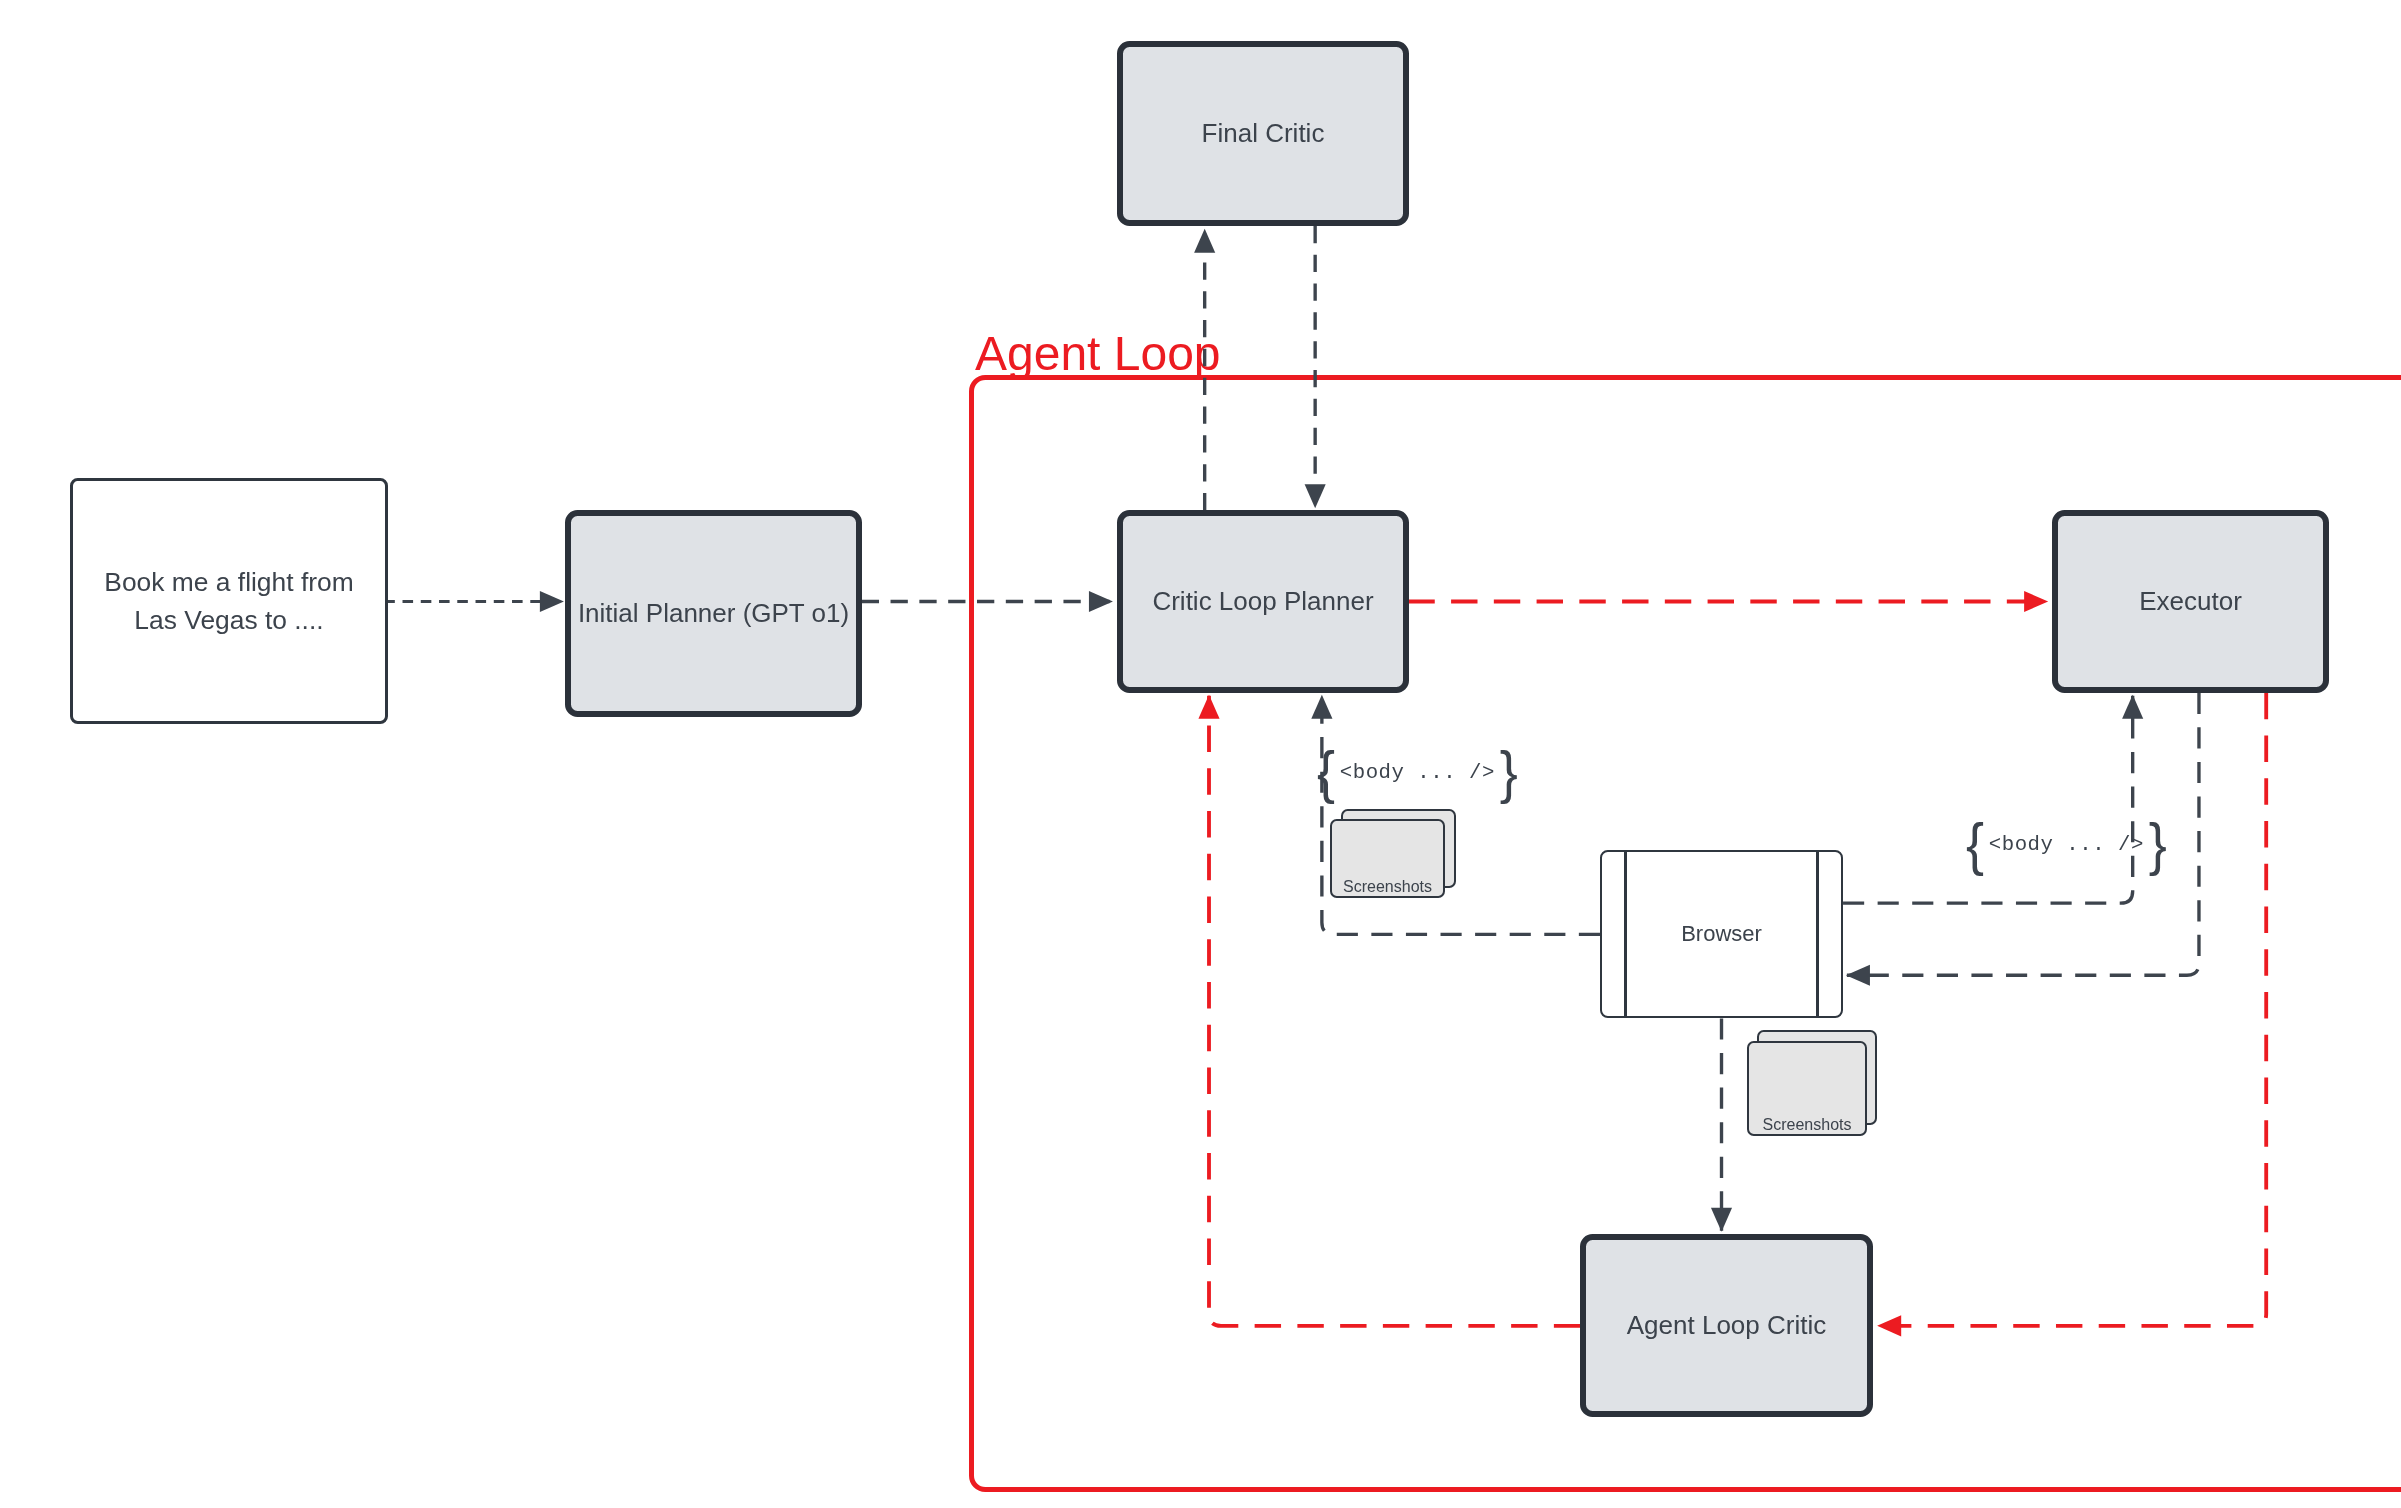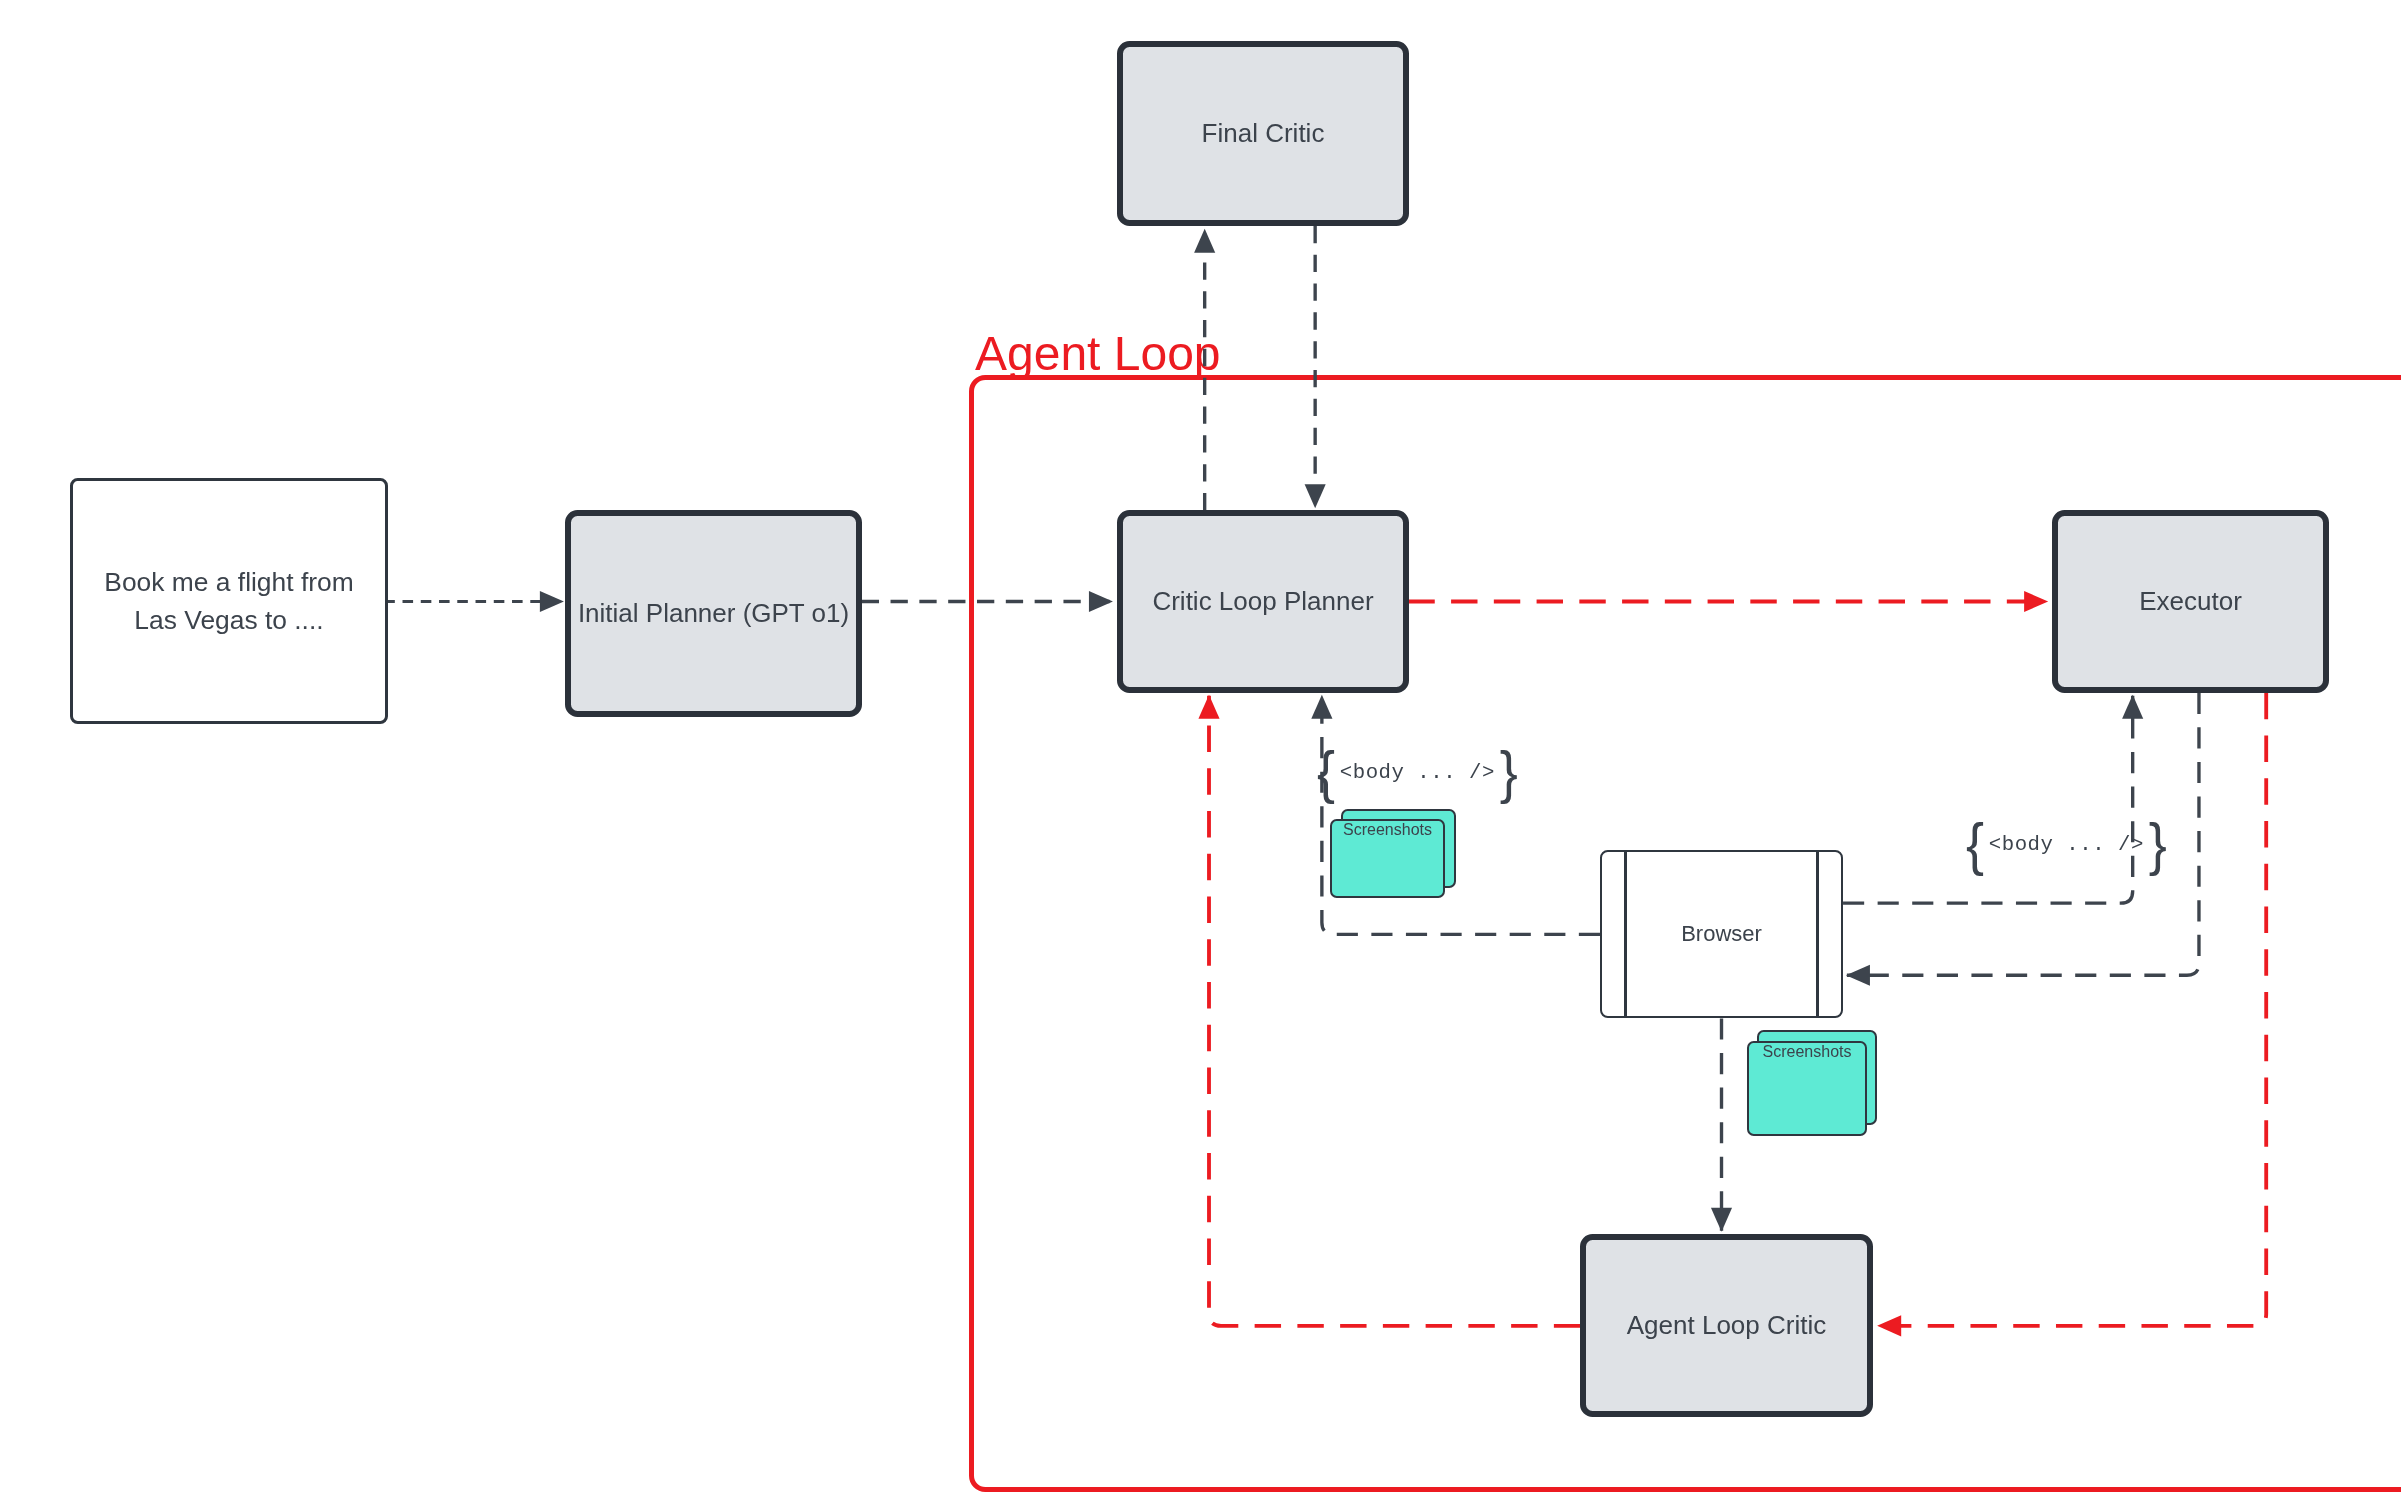--- a/index.html
+++ b/index.html
@@ -45,23 +45,23 @@
   }
   .node.white{background:#fff;border-width:3.4px;border-color:var(--white-node-border);border-radius:7.7px;}
   .node.task{font-size:26.4px;line-height:1.45;padding:0 26.4px;}
   .node.browser-shape{font-weight:normal;font-size:22px;border-width:2.9px;}
   .browser-divider{position:absolute;top:0;bottom:0;width:2.9px;background:var(--white-node-border);}
   .browser-divider.left{left:22px;}
   .browser-divider.right{right:22px;}
   
   .shots{position:absolute;}
   .shots .card{
-    position:absolute;background:#5eead4;border:2.9px solid var(--white-node-border);
+    position:absolute;background:#e5e5e5;border:2.9px solid var(--white-node-border);
     border-radius:6.7px;box-sizing:border-box;
-    display:flex;align-items:flex-start;justify-content:center;
+    display:flex;align-items:flex-end;justify-content:center;
     color:var(--text-dark);font-size:16px;font-weight:normal;
   }
   .shots.planner .card{width:115px;height:79px;}
   .shots.critic  .card{width:120px;height:95px;}
   .shots .card.back{right:0;top:0;}
   .shots .card.front{left:0;bottom:0;}
   
   .body-label{
     position:absolute;display:flex;align-items:center;height:72px;
     color:var(--text-dark);white-space:nowrap;

